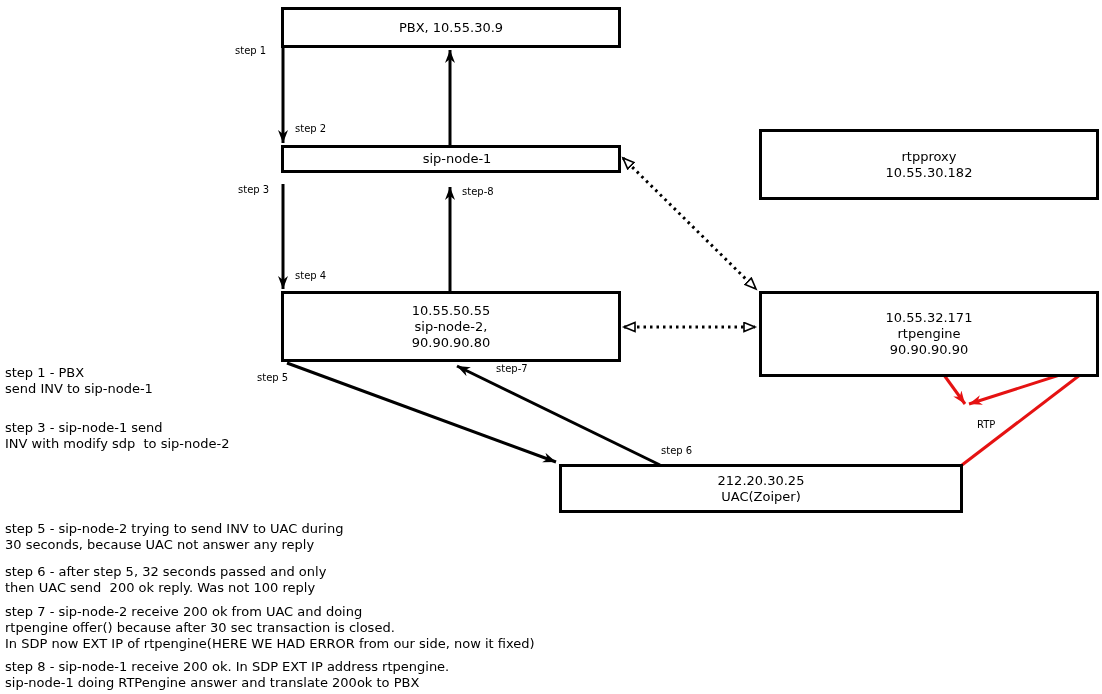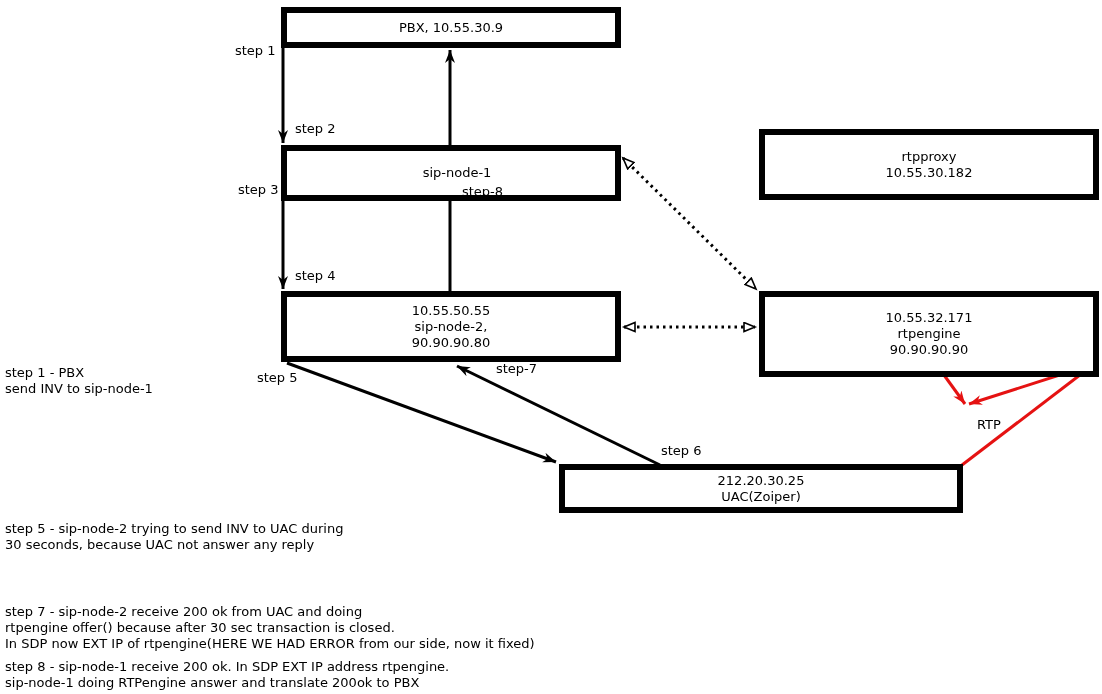--- a/index.html
+++ b/index.html
@@ -12,40 +12,40 @@
     color: #000000;
     overflow: hidden;
   }
   svg.connectors {
     position: absolute;
     left: 0; top: 0;
     width: 1102px; height: 694px;
   }
   .node {
     position: absolute;
-    border: 6px solid #000000;
+    border: 3px solid #000000;
     background: #ffffff;
     display: flex;
     align-items: center;
     justify-content: center;
     text-align: center;
     font-size: 13px;
     line-height: 16px;
     white-space: pre-wrap;
     box-sizing: border-box;
   }
   .node-pbx       { left: 281px; top: 7px;   width: 340px; height: 41px; }
-  .node-sip1      { left: 281px; top: 145px; width: 340px; height: 56px; padding-left: 12px; }
+  .node-sip1      { left: 281px; top: 145px; width: 340px; height: 28px; padding-left: 12px; }
   .node-sip2      { left: 281px; top: 291px; width: 340px; height: 71px; }
   .node-rtpproxy  { left: 759px; top: 129px; width: 340px; height: 71px; }
   .node-rtpengine { left: 759px; top: 291px; width: 340px; height: 86px; }
   .node-uac       { left: 559px; top: 464px; width: 404px; height: 49px; }
   .lbl {
     position: absolute;
-    font-size: 13px;
+    font-size: 10px;
     line-height: 15px;
     white-space: nowrap;
   }
   .lbl-step1 { left: 235px; top: 43px;  }
   .lbl-step2 { left: 295px; top: 121px; }
   .lbl-step3 { left: 238px; top: 182px; }
   .lbl-step4 { left: 295px; top: 268px; }
   .lbl-step5 { left: 257px; top: 370px; }
   .lbl-step6 { left: 661px; top: 443px; }
   .lbl-step7 { left: 496px; top: 361px; }
@@ -119,21 +119,25 @@
   <span class="lbl lbl-step3">step 3</span>
   <span class="lbl lbl-step4">step 4</span>
   <span class="lbl lbl-step5">step 5</span>
   <span class="lbl lbl-step6">step 6</span>
   <span class="lbl lbl-step7">step-7</span>
   <span class="lbl lbl-step8">step-8</span>
   <span class="lbl lbl-rtp">RTP</span>
 
   <div class="note note-1">step 1 - PBX
 send INV to sip-node-1</div>
+  <div class="note note-3">step 3 - sip-node-1 send
+INV with modify sdp  to sip-node-2</div>
   <div class="note note-5">step 5 - sip-node-2 trying to send INV to UAC during
 30 seconds, because UAC not answer any reply</div>
+  <div class="note note-6">step 6 - after step 5, 32 seconds passed and only
+then UAC send  200 ok reply. Was not 100 reply</div>
   <div class="note note-7">step 7 - sip-node-2 receive 200 ok from UAC and doing
 rtpengine offer() because after 30 sec transaction is closed.
 In SDP now EXT IP of rtpengine(HERE WE HAD ERROR from our side, now it fixed)</div>
   <div class="note note-8">step 8 - sip-node-1 receive 200 ok. In SDP EXT IP address rtpengine.
 sip-node-1 doing RTPengine answer and translate 200ok to PBX</div>
 
 </div>
 
 </body></html>

